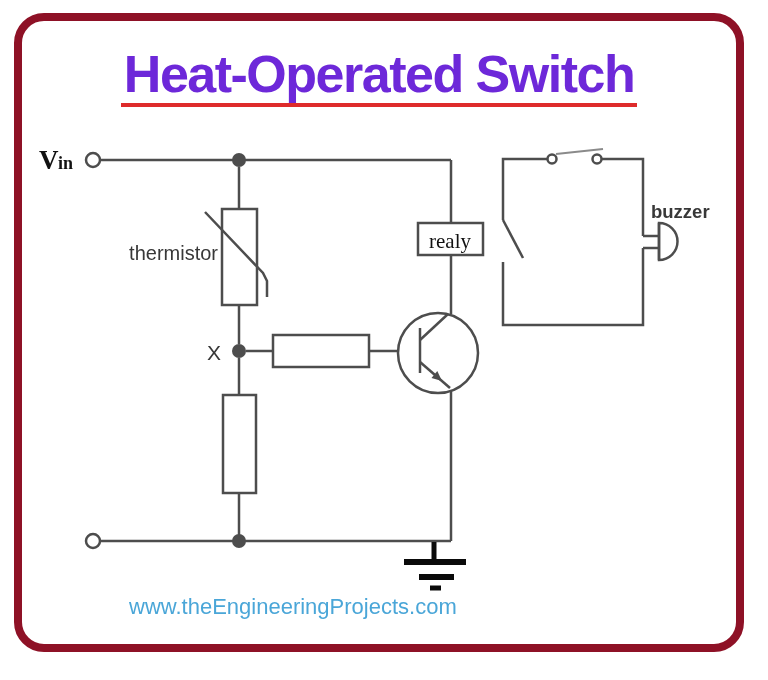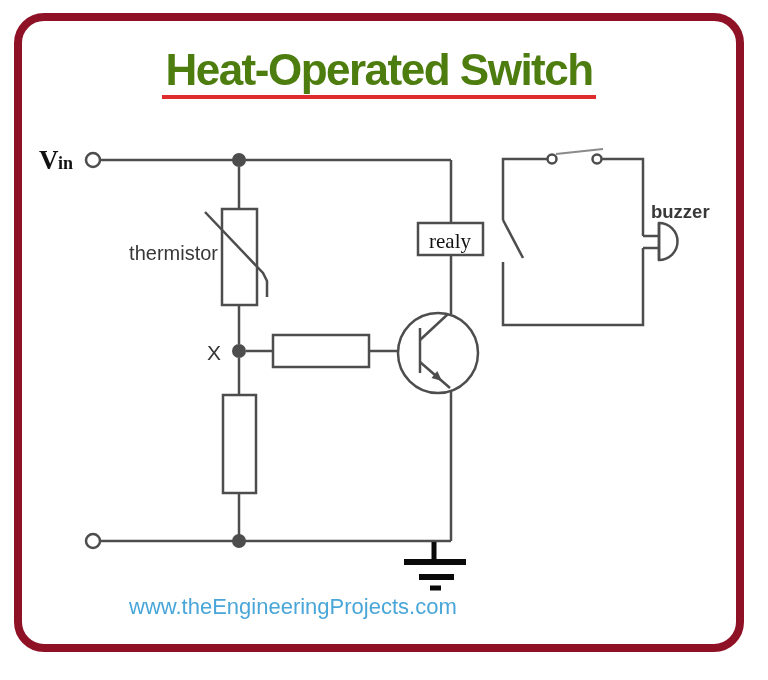--- a/index.html
+++ b/index.html
@@ -31,24 +31,24 @@
     left: 14px;
     top: 48px;
     width: 730px;
     text-align: center;
     z-index: 2;
   }
   .title-text {
     display: inline-block;
     font-family: "Liberation Sans", sans-serif;
     font-weight: bold;
-    font-size: 44px;
+    font-size: 52px;
     letter-spacing: -1.5px;
     line-height: 1.0;
-    color: #4d7c0f;
+    color: #6d28d9;
     border-bottom: 4px solid #de2b2b;
     padding: 0 3px 3px 3px;
   }
   svg.circuit {
     position: absolute;
     left: 0;
     top: 0;
     z-index: 1;
   }
   .wire   { stroke: #4d4d4d; stroke-width: 2.5; fill: none; }

